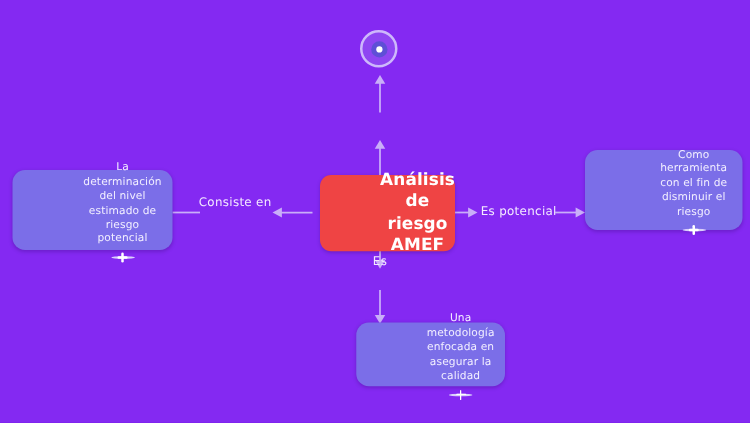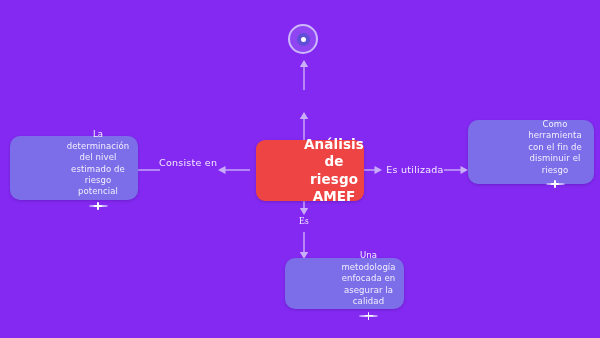--- a/index.html
+++ b/index.html
@@ -175,35 +175,35 @@
       <line x1="22" y1="7" x2="0" y2="7" stroke="#c9aef8" stroke-width="1.4"></line>
     </svg>
   </div>
 
   <div class="conn" style="left:358px; top:163px;">
     <svg width="26" height="14" viewBox="0 0 26 14">
       <line x1="0" y1="7" x2="18" y2="7" stroke="#c9aef8" stroke-width="1.4"></line>
       <path d="M24 7 L16.5 3 L16.5 11 Z" fill="#c9aef8"></path>
     </svg>
   </div>
-  <div class="edge-label" style="left:384px; top:164px; width:62px;">Es utilizada</div>
+  <div class="edge-label" style="left:384px; top:164px; width:62px;">Es potencial</div>
   <div class="conn" style="left:444px; top:163px;">
     <svg width="26" height="14" viewBox="0 0 26 14">
       <line x1="0" y1="7" x2="18" y2="7" stroke="#c9aef8" stroke-width="1.4"></line>
       <path d="M24 7 L16.5 3 L16.5 11 Z" fill="#c9aef8"></path>
     </svg>
   </div>
 
   <div class="conn" style="left:296px; top:190px;">
     <svg width="16" height="26" viewBox="0 0 16 26">
       <line x1="8" y1="0" x2="8" y2="19" stroke="#c9aef8" stroke-width="1.4"></line>
       <path d="M8 25 L12.2 18 L3.8 18 Z" fill="#c9aef8"></path>
     </svg>
   </div>
-  <div class="edge-label" style="left:272px; top:216px; width:64px;font-family:Liberation Serif, serif;">Es</div>
+  <div class="edge-label" style="left:272px; top:204px; width:64px;">Es</div>
   <div class="conn" style="left:296px; top:232px;">
     <svg width="16" height="28" viewBox="0 0 16 28">
       <line x1="8" y1="0" x2="8" y2="21" stroke="#c9aef8" stroke-width="1.4"></line>
       <path d="M8 27 L12.2 20 L3.8 20 Z" fill="#c9aef8"></path>
     </svg>
   </div>
 
   <div class="node" id="node-center">
     <span class="node-text">Análisis de
 riesgo AMEF</span>

